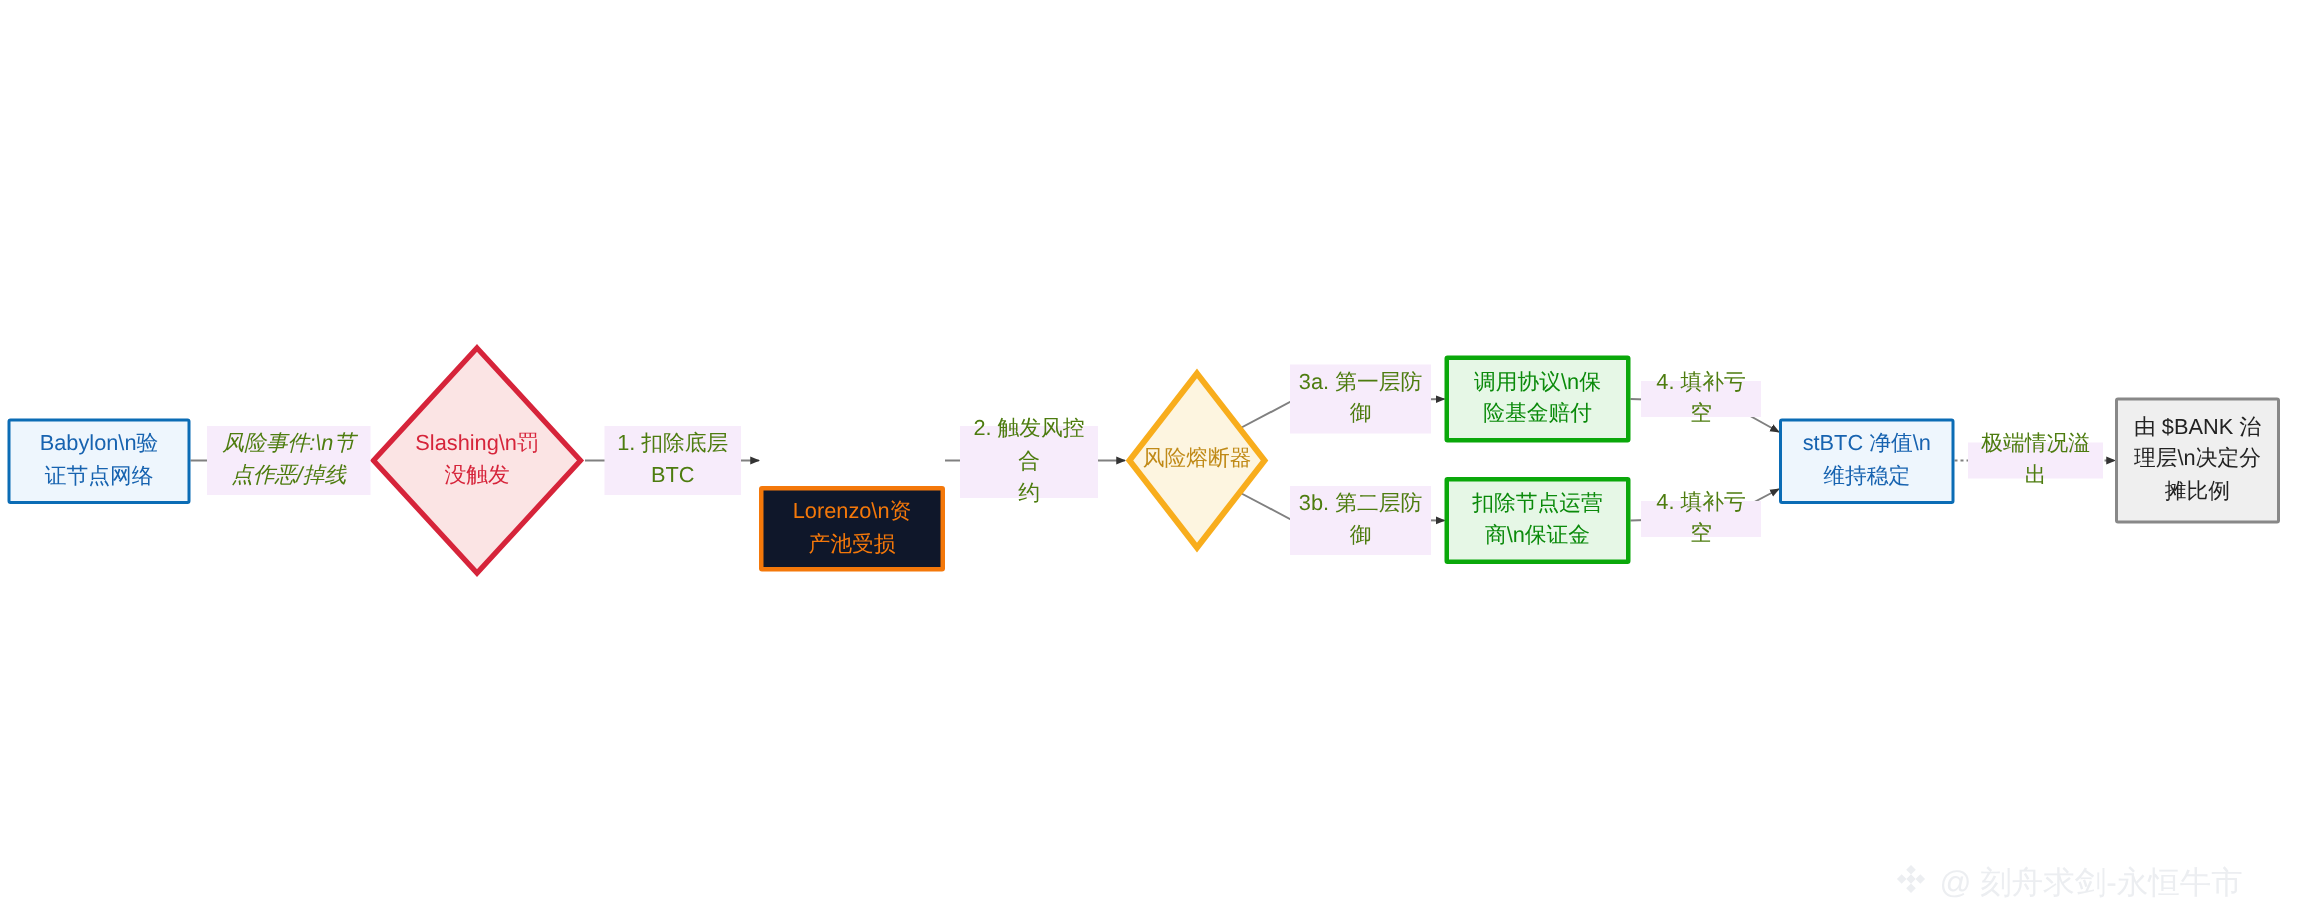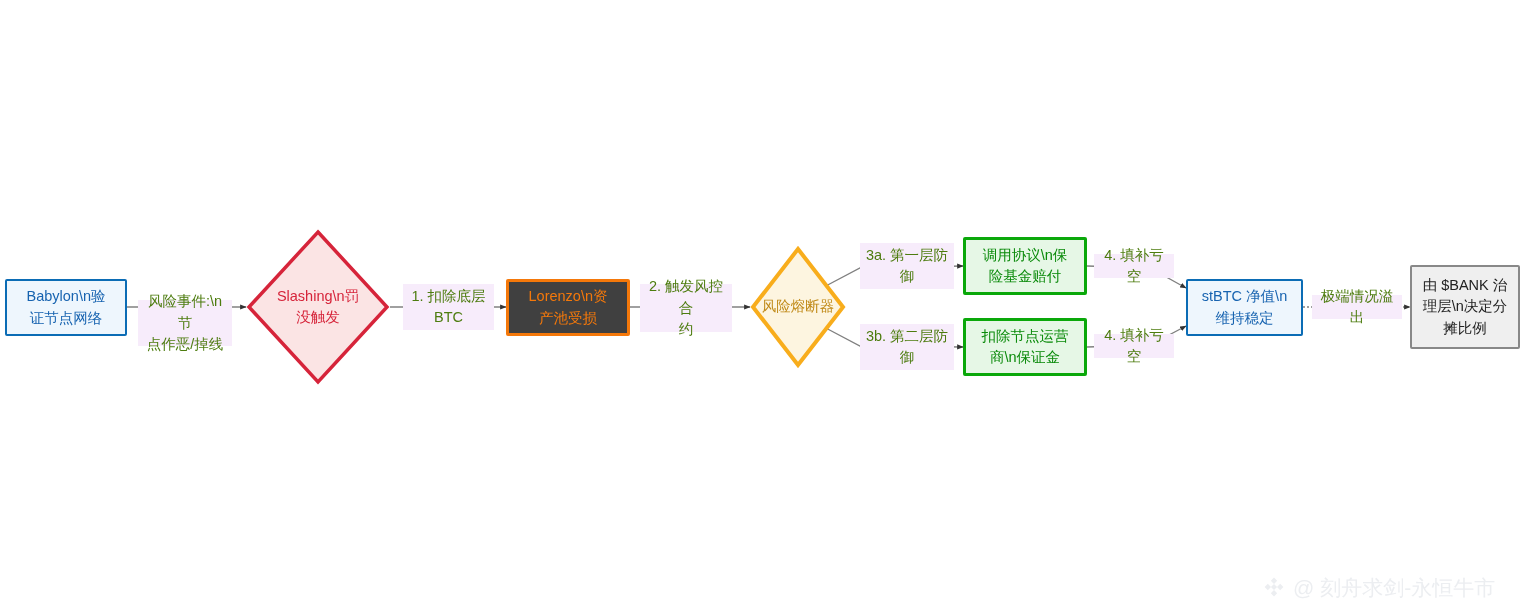--- a/index.html
+++ b/index.html
@@ -39,22 +39,23 @@
     border-radius: 2px;
   }
 
   .node-blue {
     border: 2.5px solid #0b6cb5;
     background: #eef6fd;
     color: #1763b0;
   }
   .node-orange {
     border: 3px solid #f4780a;
-    background: #404040;
+    background: #0f172a;
     color: #f4780a;
+    margin-top: 45px;
   }
   .node-green {
     border: 3px solid #0aa80a;
     background: #e6f7e6;
     color: #0a8a0a;
   }
   .node-gray {
     border: 2.5px solid #888888;
     background: #efefef;
     color: #222222;
@@ -175,21 +176,21 @@
   <div class="node node-green" style="left:963px; top:318px; width:124px; height:58px;">扣除节点运营
 商\n保证金</div>
 
   <div class="node node-blue" style="left:1186px; top:279px; width:117px; height:57px;">stBTC 净值\n
 维持稳定</div>
 
   <div class="node node-gray" style="left:1410px; top:265px; width:110px; height:84px;">由 $BANK 治
 理层\n决定分
 摊比例</div>
 
-  <div class="edge-label" style="left:138px; top:300px; width:94px; height:46px;">风险事件:\n节
+  <div class="edge-label" style="left:138px; top:284px; width:109px; height:46px;font-style:italic;">风险事件:\n节
 点作恶/掉线</div>
 
   <div class="edge-label" style="left:403px; top:284px; width:91px; height:46px;">1. 扣除底层
 BTC</div>
 
   <div class="edge-label" style="left:640px; top:284px; width:92px; height:48px;">2. 触发风控合
 约</div>
 
   <div class="edge-label" style="left:860px; top:243px; width:94px; height:46px;">3a. 第一层防
 御</div>

